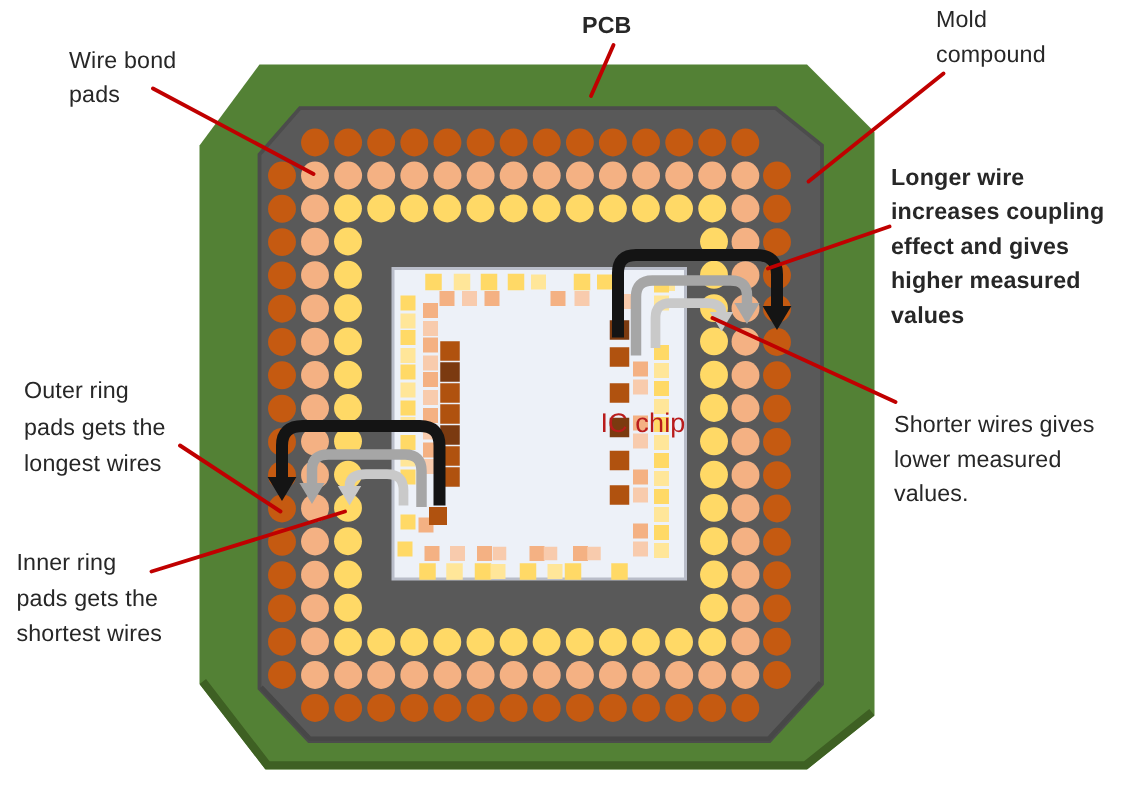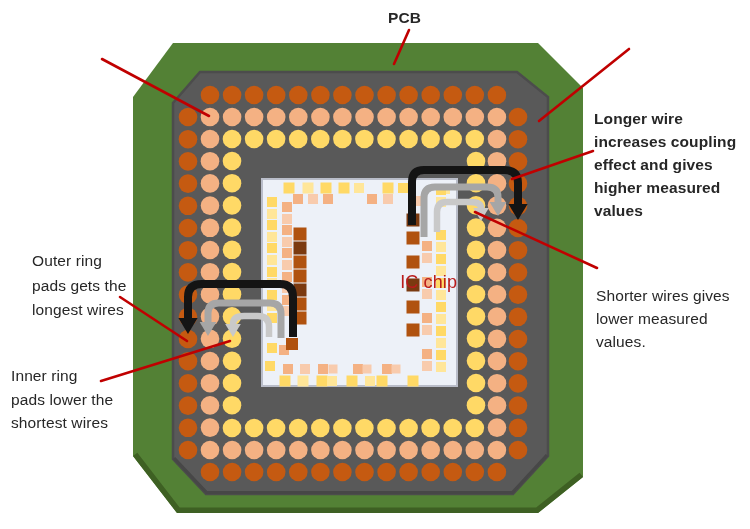--- a/index.html
+++ b/index.html
@@ -9,22 +9,22 @@
   }
   .stage svg{position:absolute;left:0;top:0;}
   .ann{
     position:absolute;font-size:15.5px;line-height:23px;color:#272727;
     white-space:pre-line;letter-spacing:0.1px;
   }
   #lbl-wire-bond{left:46px;top:29px;}
   #lbl-pcb{left:388px;top:6px;font-weight:bold;}
   #lbl-mold{left:624px;top:2px;}
   #lbl-longer{left:594px;top:107px;font-weight:bold;}
-  #lbl-shorter{left:596px;top:284px;}
-  #lbl-outer{left:16px;top:249px;line-height:24.5px;margin-left:16px;}
+  #lbl-shorter{left:596px;top:272px;}
+  #lbl-outer{left:16px;top:249px;line-height:24.5px;}
   #lbl-inner{left:11px;top:364px;line-height:23.5px;}
   #lbl-chip{
     left:262px;top:271px;width:195px;text-align:right;
     font-size:18px;color:#b91c1c;line-height:22px;
   }
 </style>
 </head>
 <body>
 
 <div class="stage">
@@ -332,29 +332,33 @@
         <line x1="102" y1="59" x2="209" y2="116" stroke="#C00000" stroke-width="2.6" stroke-linecap="round"></line>
         <line x1="409" y1="30" x2="394" y2="64" stroke="#C00000" stroke-width="2.6" stroke-linecap="round"></line>
         <line x1="629" y1="49" x2="539" y2="121" stroke="#C00000" stroke-width="2.6" stroke-linecap="round"></line>
         <line x1="593" y1="151" x2="512" y2="179" stroke="#C00000" stroke-width="2.6" stroke-linecap="round"></line>
         <line x1="597" y1="268" x2="475" y2="212" stroke="#C00000" stroke-width="2.6" stroke-linecap="round"></line>
         <line x1="120" y1="297" x2="187" y2="341" stroke="#C00000" stroke-width="2.6" stroke-linecap="round"></line>
         <line x1="101" y1="381" x2="230" y2="341" stroke="#C00000" stroke-width="2.6" stroke-linecap="round"></line>
       </g>
     </svg>
 
+  <div class="ann" id="lbl-wire-bond">Wire bond
+pads</div>
   <div class="ann" id="lbl-pcb">PCB</div>
+  <div class="ann" id="lbl-mold">Mold
+compound</div>
   <div class="ann" id="lbl-longer">Longer wire
 increases coupling
 effect and gives
 higher measured
 values</div>
   <div class="ann" id="lbl-shorter">Shorter wires gives
 lower measured
 values.</div>
   <div class="ann" id="lbl-outer">Outer ring
 pads gets the
 longest wires</div>
   <div class="ann" id="lbl-inner">Inner ring
-pads lower the
+pads gets the
 shortest wires</div>
   <div class="ann" id="lbl-chip">IC chip</div>
 </div>
 
 </body></html>

